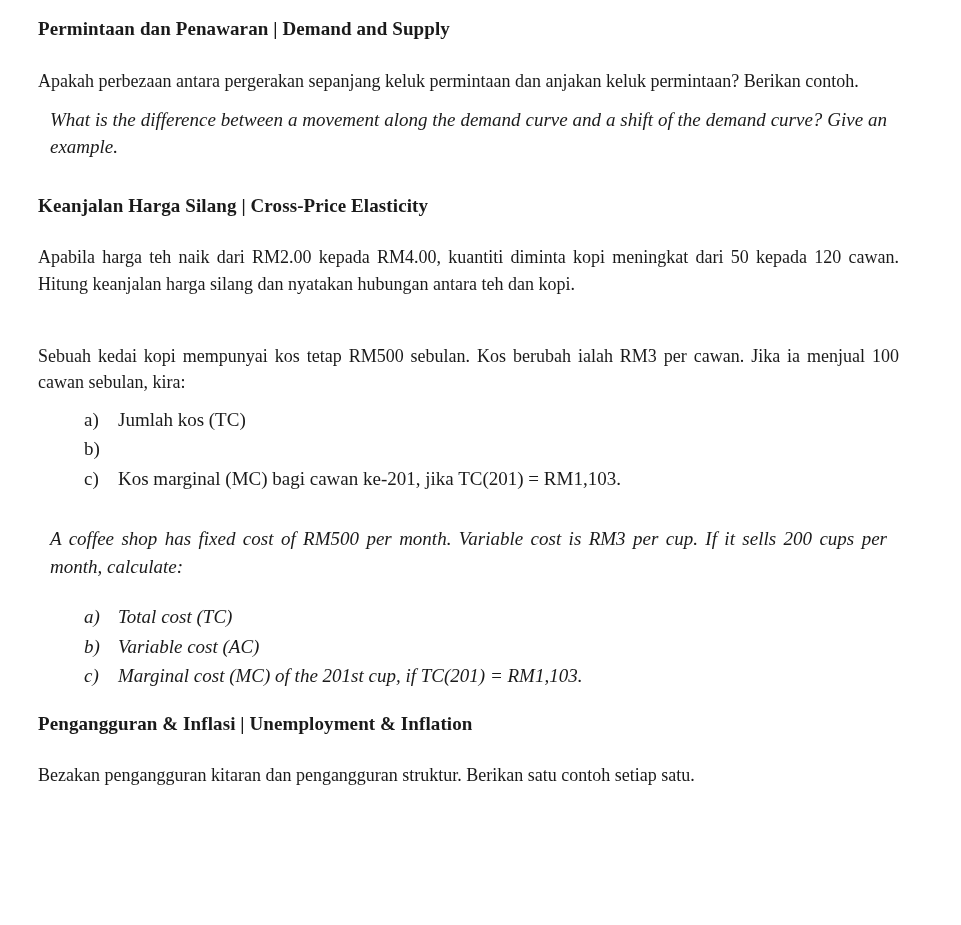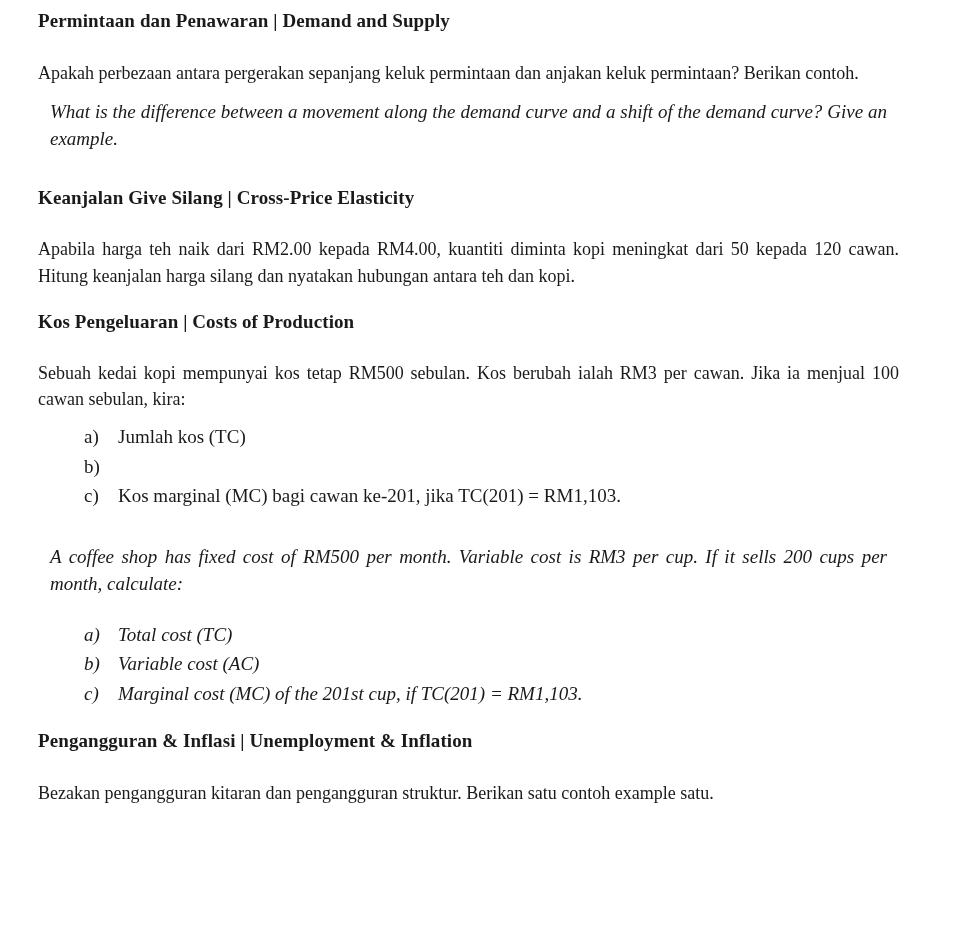--- a/index.html
+++ b/index.html
@@ -11,21 +11,21 @@
     width: 961px;
     height: 925px;
     font-family: "Liberation Serif", serif;
     color: #1a1a1a;
     overflow: hidden;
   }
   .page {
     box-sizing: border-box;
     width: 961px;
     height: 925px;
-    padding: 8px 62px 0 38px;
+    padding: 16px 62px 0 38px;
   }
   h2.heading {
     font-family: "Liberation Serif", serif;
     font-size: 19px;
     font-weight: bold;
     margin: 0 0 0 0;
     padding: 0;
     line-height: 1.35;
     letter-spacing: 0.1px;
   }
@@ -74,26 +74,25 @@
 <body>
 
 <div class="page">
 
   <h2 class="heading">Permintaan dan Penawaran | Demand and Supply</h2>
   <div class="gap-lg"></div>
   <p class="para just">Apakah perbezaan antara pergerakan sepanjang keluk permintaan dan anjakan keluk permintaan? Berikan contoh.</p>
   <p class="italic">What is the difference between a movement along the demand curve and a shift of the demand curve? Give an example.</p>
   <div class="gap-md"></div>
 
-  <h2 class="heading">Keanjalan Give Silang | Cross-Price Elasticity</h2>
+  <h2 class="heading">Keanjalan Harga Silang | Cross-Price Elasticity</h2>
   <div class="gap-lg"></div>
   <p class="para just">Apabila harga teh naik dari RM2.00 kepada RM4.00, kuantiti diminta kopi meningkat dari 50 kepada 120 cawan. Hitung keanjalan harga silang dan nyatakan hubungan antara teh dan kopi.</p>
   <div class="gap-md"></div>
 
-  <h2 class="heading">Kos Pengeluaran | Costs of Production</h2>
   <div class="gap-lg"></div>
   <p class="para">Sebuah kedai kopi mempunyai kos tetap RM500 sebulan. Kos berubah ialah RM3 per cawan. Jika ia menjual 100 cawan sebulan, kira:</p>
   <div class="gap-sm"></div>
   <ol class="alpha">
     <li>
       <span class="marker">a)</span>
       <span>Jumlah kos (TC)</span>
     </li>
     <li>
       <span class="marker">b)</span>
@@ -117,15 +116,15 @@
     </li>
     <li>
       <span class="marker">c)</span>
       <span>Marginal cost (MC) of the 201st cup, if TC(201) = RM1,103.</span>
     </li>
   </ol>
   <div class="gap-md"></div>
 
   <h2 class="heading">Pengangguran &amp; Inflasi | Unemployment &amp; Inflation</h2>
   <div class="gap-lg"></div>
-  <p class="para">Bezakan pengangguran kitaran dan pengangguran struktur. Berikan satu contoh example satu.</p>
+  <p class="para">Bezakan pengangguran kitaran dan pengangguran struktur. Berikan satu contoh setiap satu.</p>
 
 </div>
 
 </body></html>

